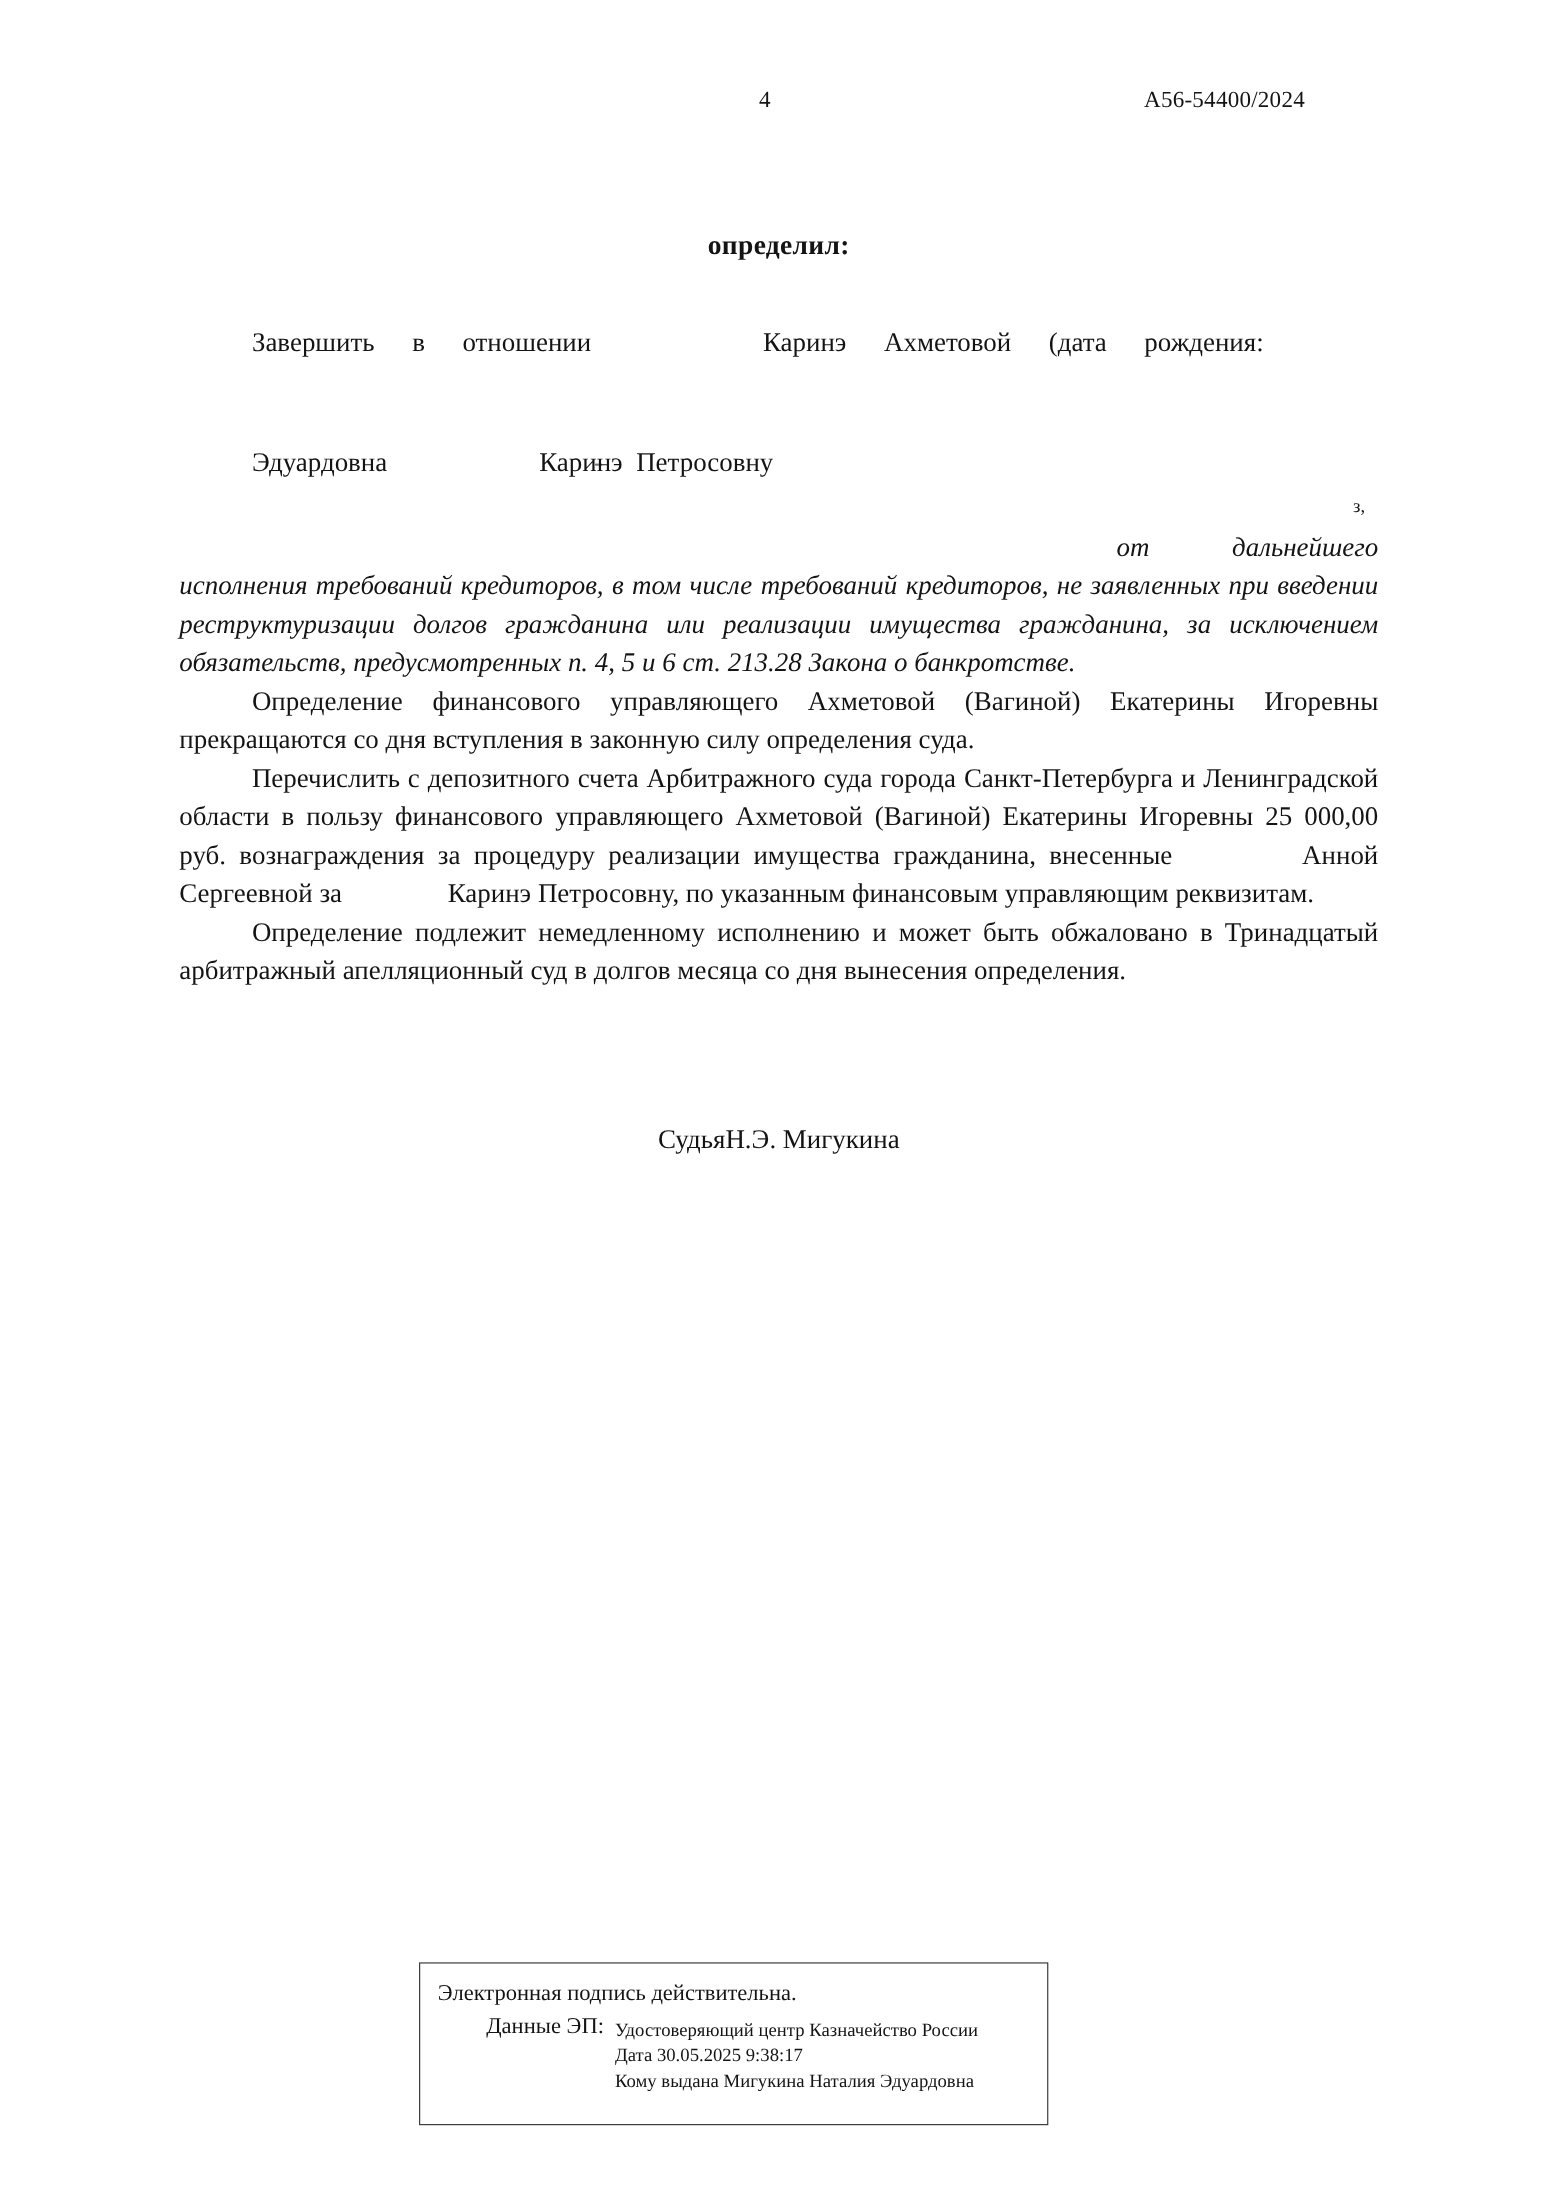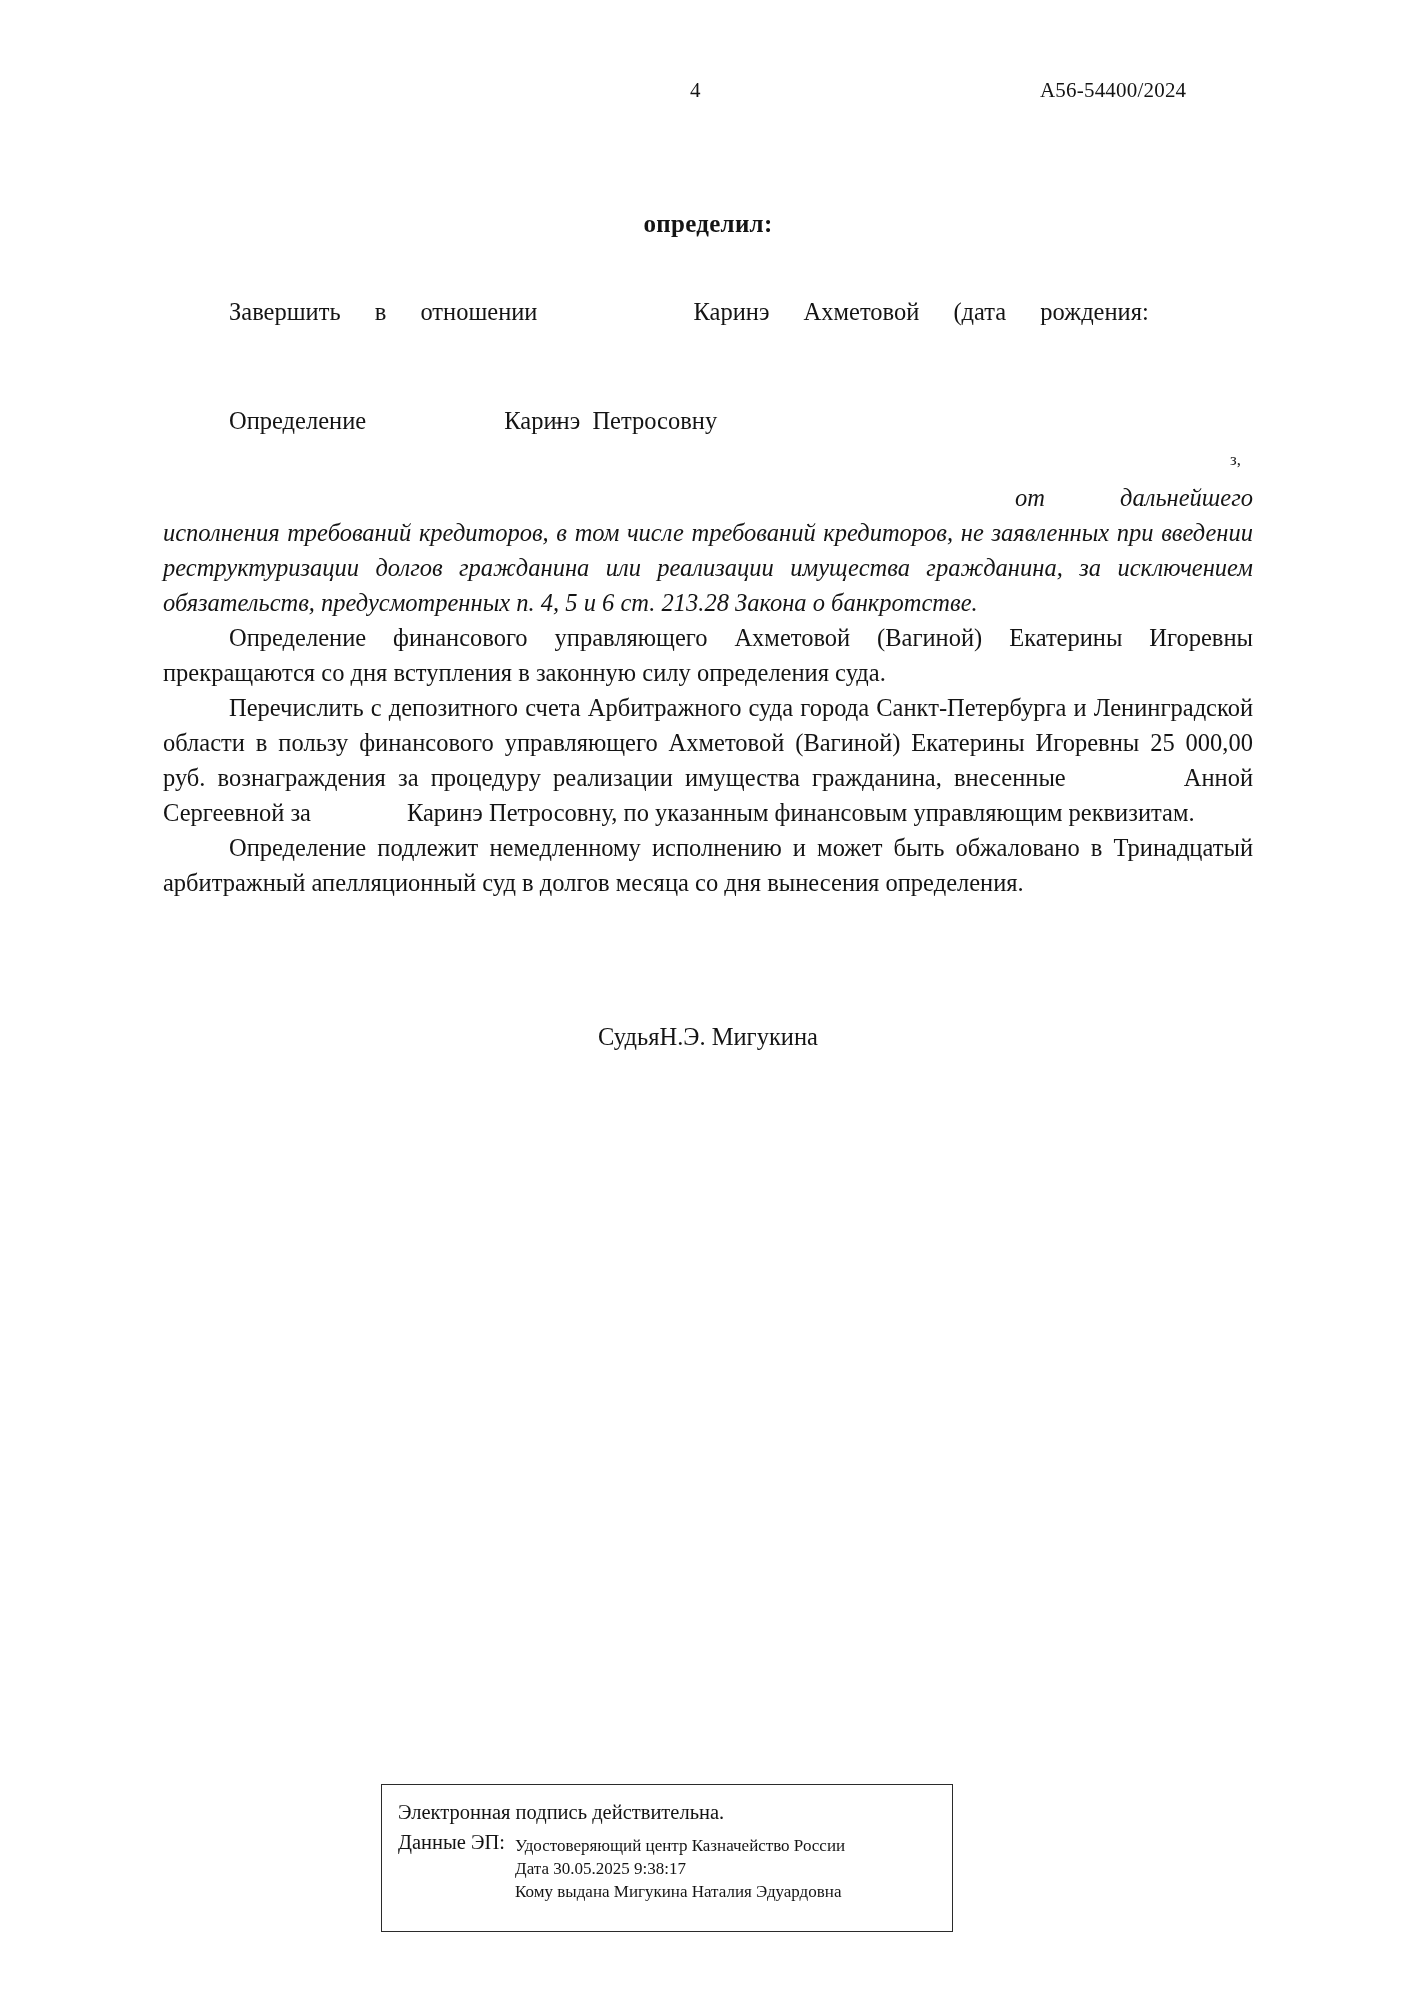--- a/index.html
+++ b/index.html
@@ -154,20 +154,21 @@
     padding: 13px 16px 0 16px;
   }
   .esign-title {
     font-size: 20.5px;
     line-height: 28px;
     margin: 0 0 5px 0;
   }
   .esign-data-row {
     display: flex;
     align-items: flex-start;
+    margin-left: 44px;
   }
   .esign-label {
     font-size: 20.5px;
     white-space: nowrap;
     padding-right: 10px;
   }
   .esign-values {
     font-size: 17px;
     line-height: 23px;
     padding-top: 3px;
@@ -192,21 +193,21 @@
       <span>Завершить</span><span class="gap-small"></span>
       <span>в</span><span class="gap-small"></span>
       <span>отношении</span><span class="gap-wide"></span>
       <span>Каринэ</span><span class="gap-small"></span>
       <span>Ахметовой</span><span class="gap-small"></span>
       <span>(дата</span><span class="gap-small"></span>
       <span>рождения:</span>
     </p>
 
     <p class="p-release">
-      <span>Определение</span><span class="gap-mid"></span><span class="tiny-mark">-</span>
+      <span>Эдуардовна</span><span class="gap-mid"></span><span class="tiny-mark">-</span>
       <span>Каринэ</span>&nbsp;
       <span>Петросовну</span>
     </p>
 
     <div class="stray-mark">
       <span>з,</span>
     </div>
 
     <p class="p-continue">
       <span class="lead-gap"></span><span>от дальнейшего исполнения требований кредиторов, в том числе требований кредиторов, не заявленных при введении реструктуризации долгов гражданина или реализации имущества гражданина, за исключением обязательств, предусмотренных п. 4, 5 и 6 ст. 213.28 Закона о банкротстве.</span>

